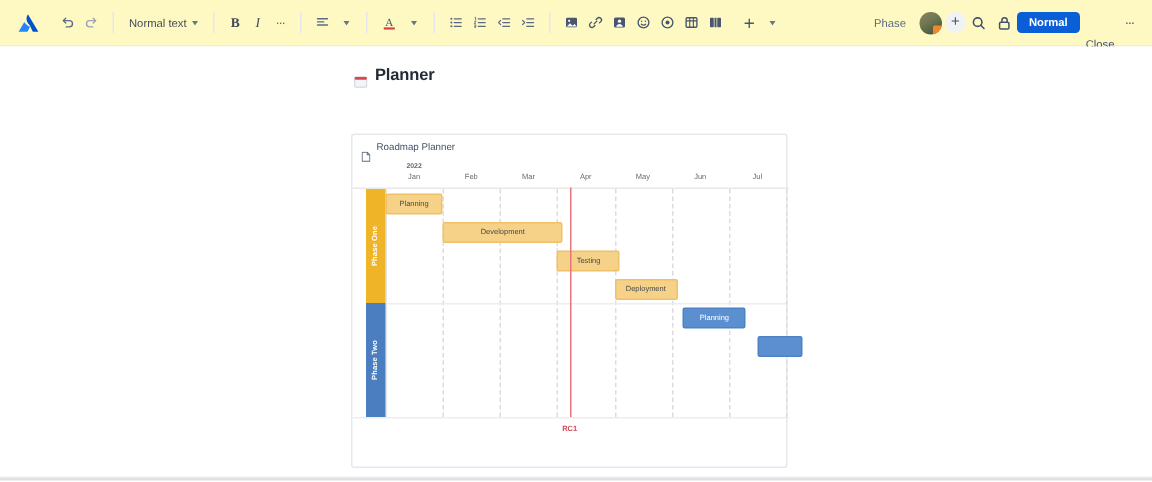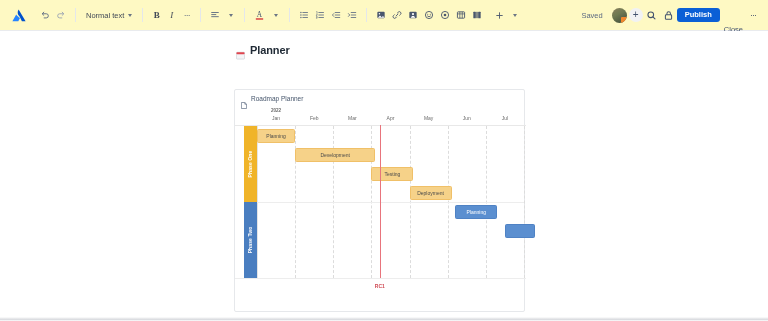--- a/index.html
+++ b/index.html
@@ -290,36 +290,36 @@
         <svg width="9" height="9" viewBox="0 0 12 12">
             <path d="M6 2.3v7.4M2.3 6h7.4" stroke="#49566d" stroke-width="1.2" stroke-linecap="round"></path>
           </svg>
       </div>
       <div class="tb-btn">
           <span class="caret"></span>
         </div>
     </div>
 
     <div class="tb-right">
-      <span class="saved-label">Saved</span>
+      <span class="saved-label">Phase</span>
       <div class="avatar"></div>
       <div class="plus-circle">+</div>
       <div class="ic-btn">
         <svg width="11" height="11" viewBox="0 0 12 12">
             <circle cx="5.2" cy="5.2" r="3.1" fill="none" stroke="#42526e" stroke-width="1.15"></circle>
             <path d="M7.5 7.5l2.3 2.3" stroke="#42526e" stroke-width="1.15" stroke-linecap="round"></path>
           </svg>
       </div>
       <div class="ic-btn">
         <svg width="11" height="11" viewBox="0 0 12 12">
             <rect x="2.6" y="5.2" width="6.8" height="5" rx="1" fill="none" stroke="#42526e" stroke-width="1.1"></rect>
             <path d="M4.3 5.2V3.9a1.9 1.9 0 0 1 3.8 0v1.3" fill="none" stroke="#42526e" stroke-width="1.1"></path>
           </svg>
       </div>
-      <button class="publish-btn">Publish</button>
+      <button class="publish-btn">Normal</button>
       <div class="close-btn">Close</div>
       <div class="more-btn">∙∙∙</div>
     </div>
   </div>
 
   <div class="page-surface">
 
     <div class="doc-title">
       <span class="cal-icon">
         <svg width="9" height="9" viewBox="0 0 10 10">

